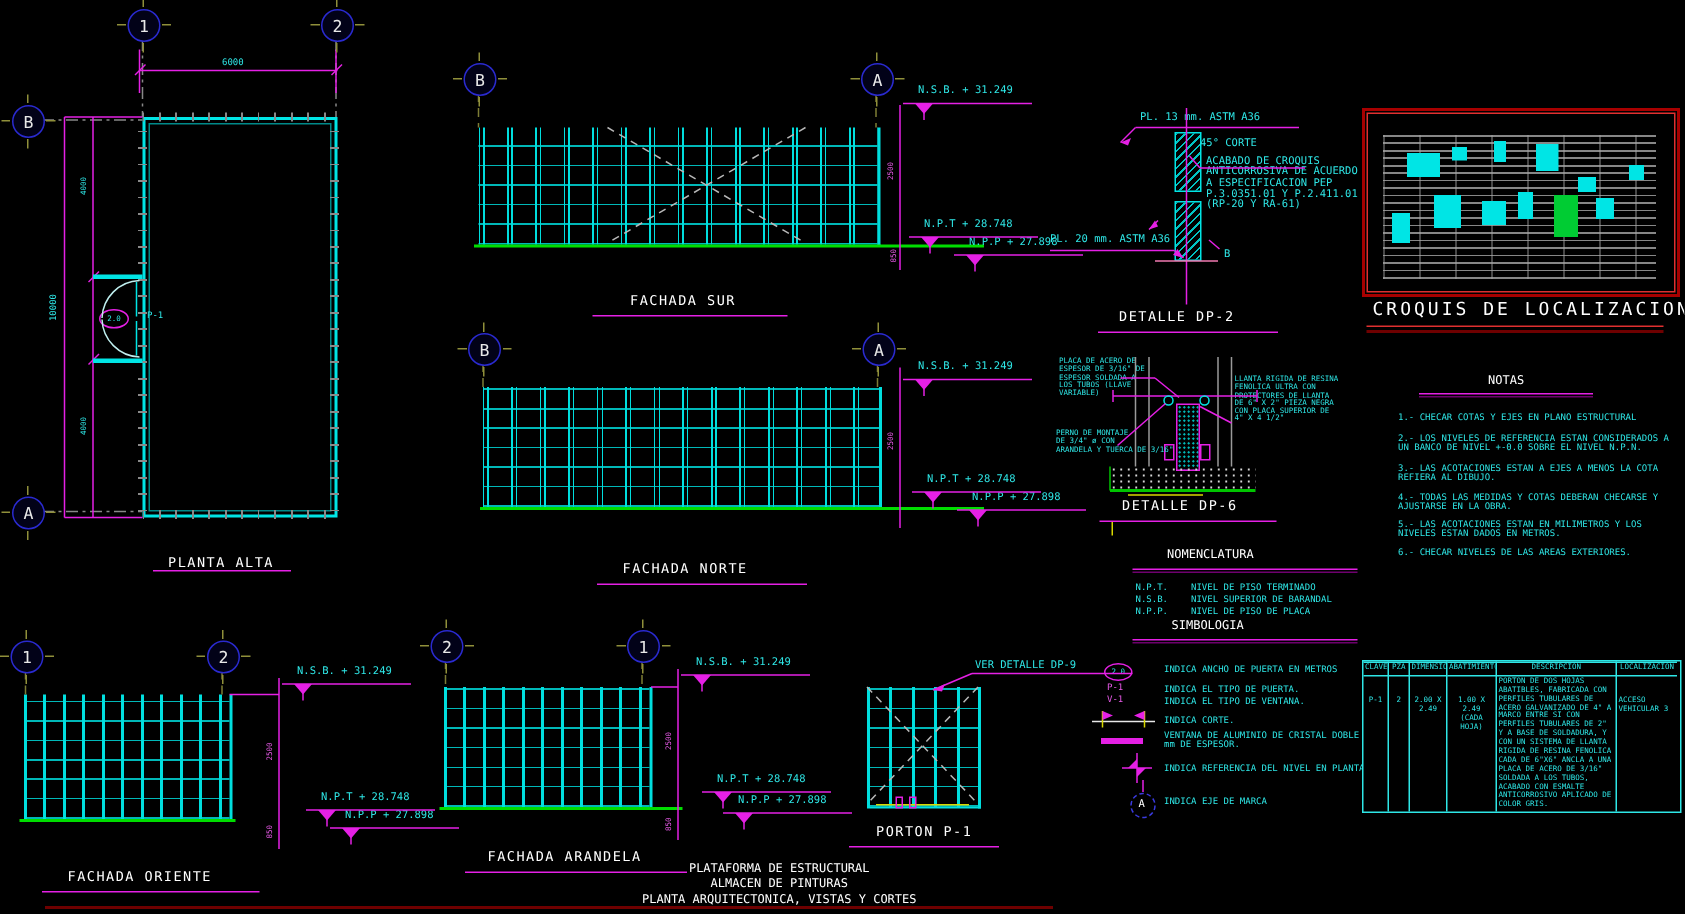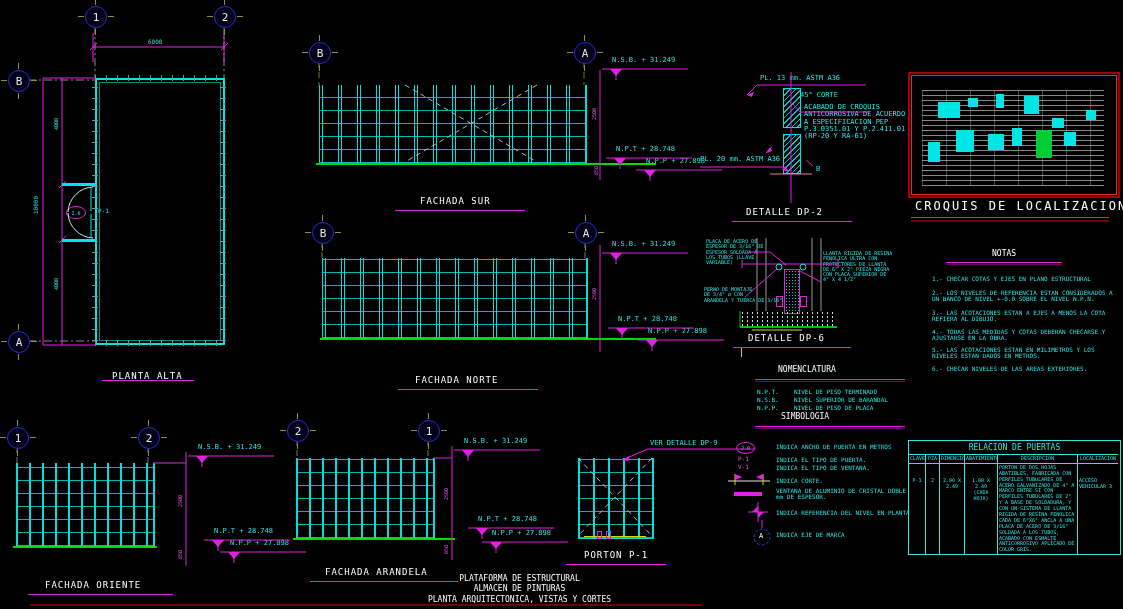--- a/index.html
+++ b/index.html
@@ -407,21 +407,20 @@
     <div class="t cy f6" style="left:776px;top:510px;">INDICA REFERENCIA DEL NIVEL EN PLANTA.</div>
     <svg width="24" height="28" style="position:absolute;left:750px;top:520px;" xmlns="http://www.w3.org/2000/svg">
       <circle cx="12" cy="17" r="8" stroke="#3a3ae0" stroke-dasharray="3 2" fill="none"></circle>
       <line x1="12" y1="0" x2="12" y2="8" stroke="#e520e5"></line>
     </svg>
     <div class="t wt f7" style="left:759px;top:533px;">A</div>
     <div class="t cy f6" style="left:776px;top:532px;">INDICA EJE DE MARCA</div>
   </div>
 
   <div class="ptable" style="left:908px;top:440px;width:211px;">
-    <div class="tt">RELACION DE PUERTAS</div>
     <div class="trow">
       <div class="cell hc">CLAVE</div>
       <div class="cell hc">PZA</div>
       <div class="cell hc">DIMENSION</div>
       <div class="cell hc">ABATIMIENTO</div>
       <div class="cell hc">DESCRIPCION</div>
       <div class="cell hc">LOCALIZACION</div>
     </div>
     <div class="trow" style="min-height:74px;">
       <div class="cell hc" style="padding-top:14px;">P-1</div>

